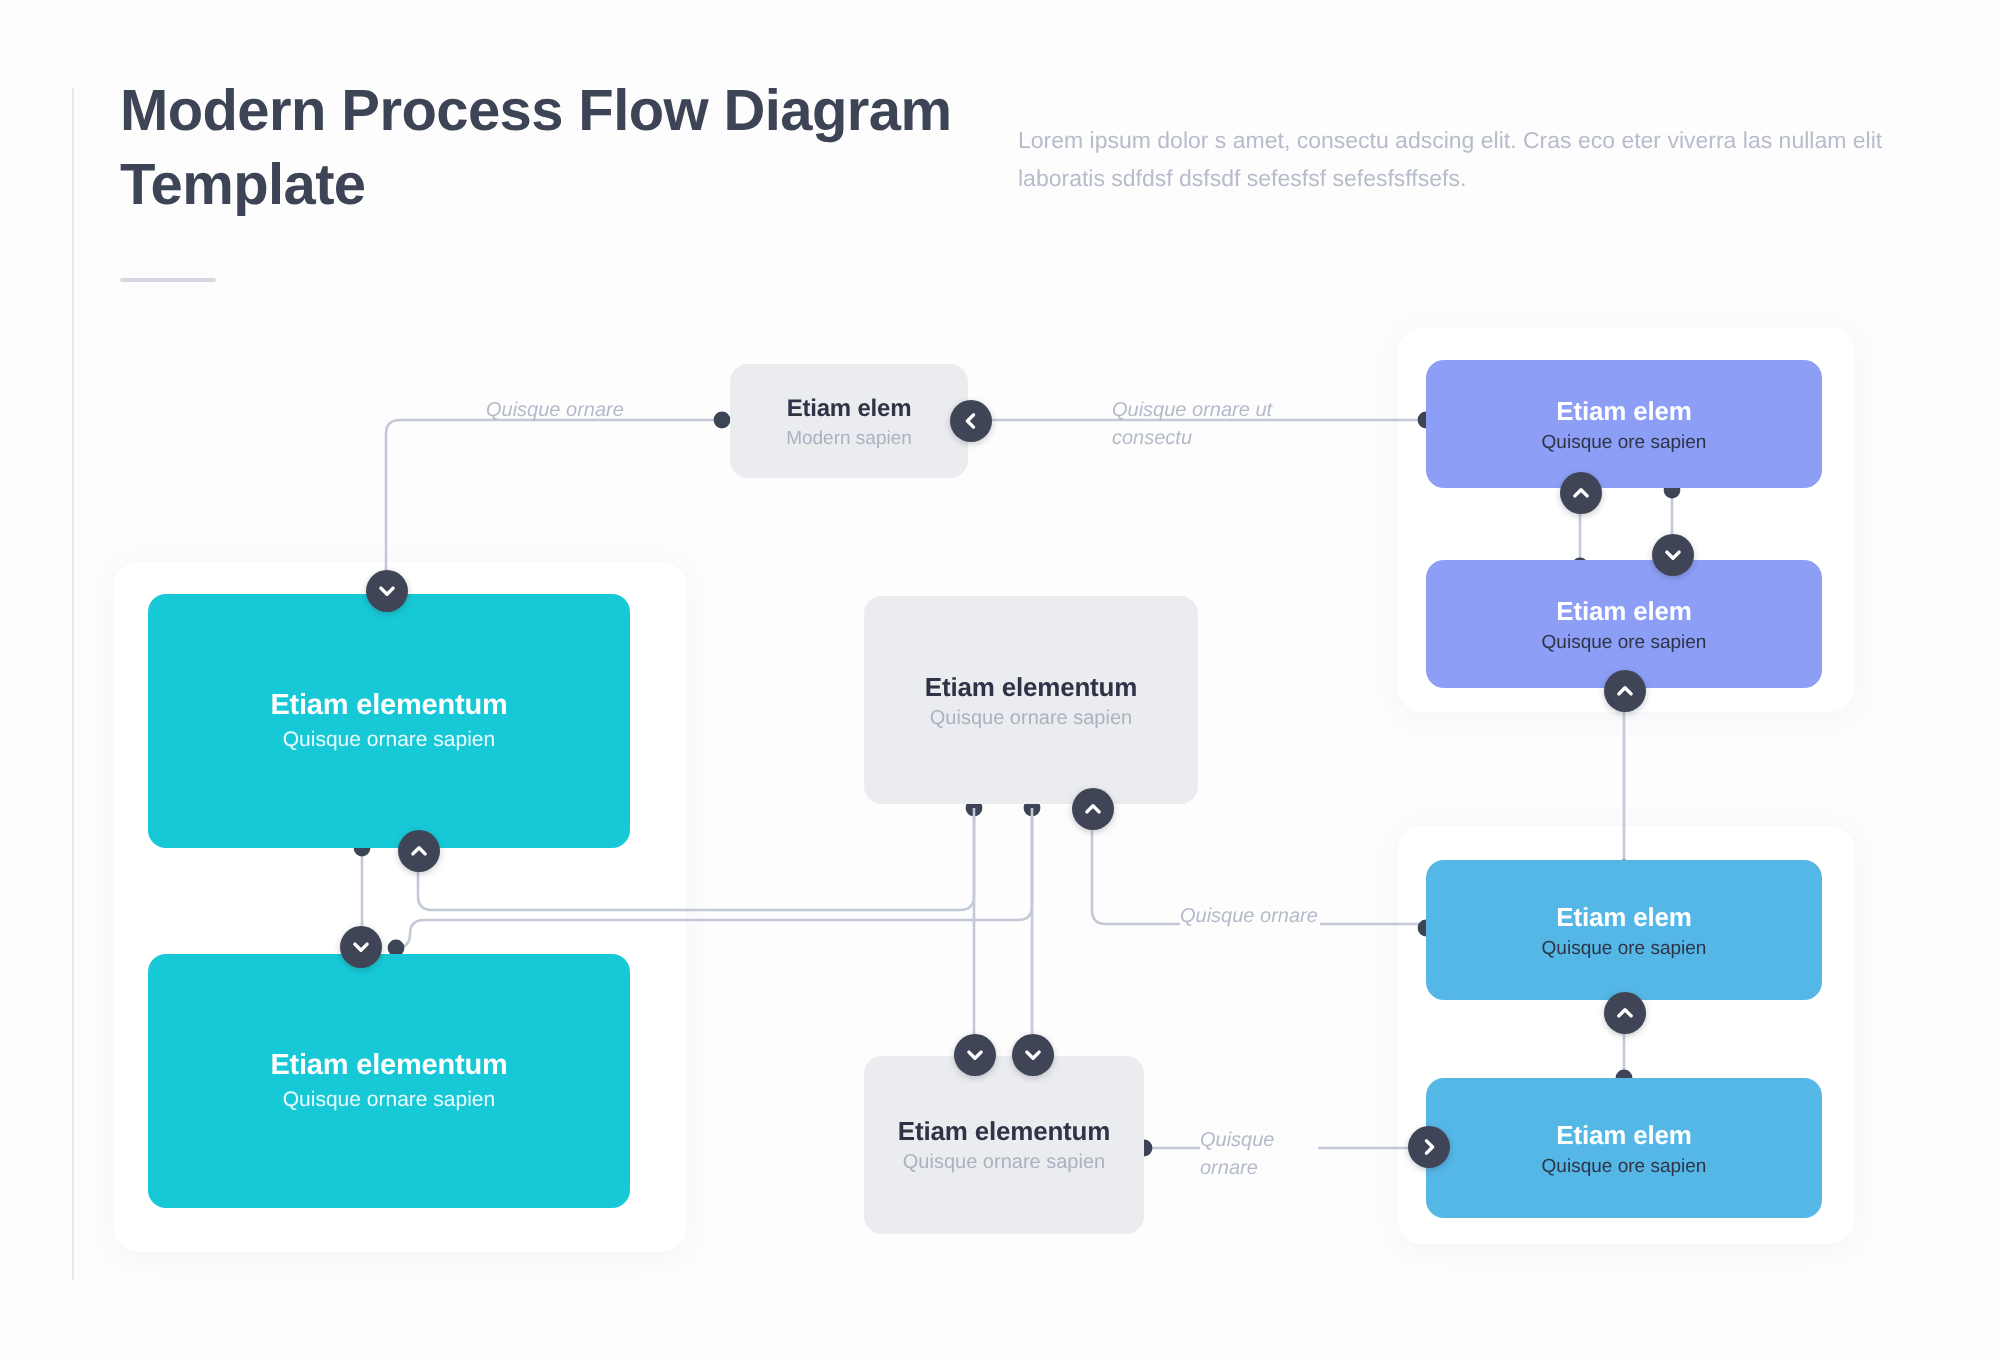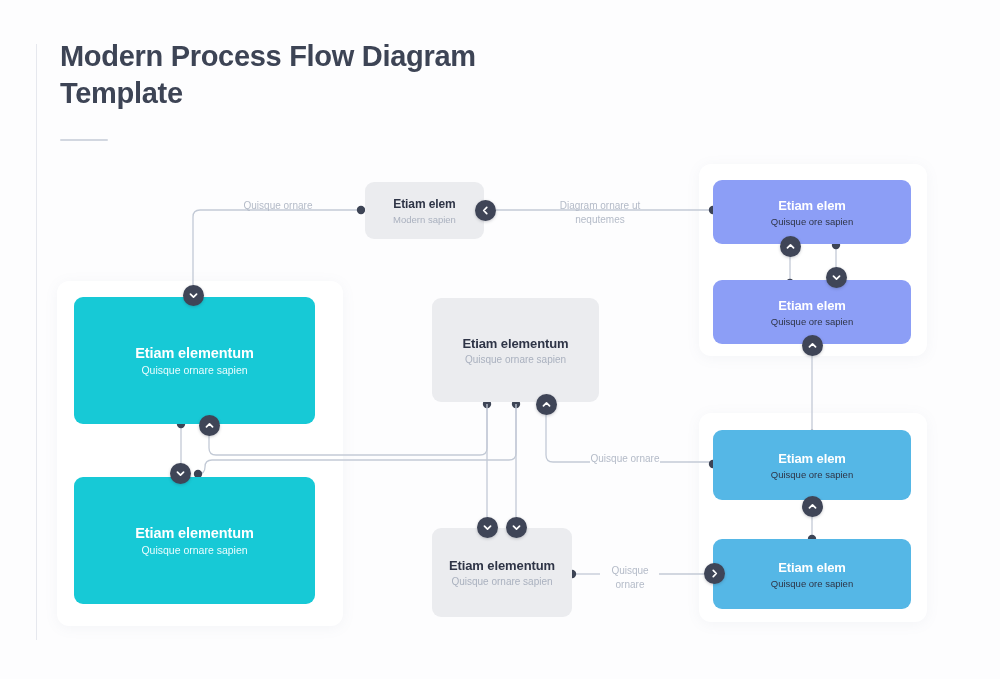--- a/index.html
+++ b/index.html
@@ -64,40 +64,41 @@
 
   .card.grey{background:#ebecef;}
   .card.grey .t{color:#2e3446;font-size:13px;}
   .card.grey .s{color:#aab1bf;font-size:10px;margin-top:3px;}
 
   .card.grey.sm .t{font-size:12px;}
   .card.grey.sm .s{font-size:9.5px;}
 
   
   .wlabel{
-    position:absolute;text-align:center;color:#b4bbc8;
-    font-size:10px;line-height:1.35;
+    position:absolute;color:#b4bbc8;
+    font-size:10px;line-height:1.35;font-style:italic;
   }
 
   
   .badge{
     position:absolute;width:21px;height:21px;border-radius:50%;
     background:#3f4557;display:flex;align-items:center;justify-content:center;
     box-shadow:0 1px 3px rgba(40,45,60,.25);
   }
   .badge svg{display:block;}
 </style>
 </head>
 <body>
 
 <div id="stage">
 
   <div class="wm-rule"></div>
 
   <div class="title">Modern Process Flow Diagram Template</div>
+  <div class="subtitle">Lorem ipsum dolor s amet, consectu adscing elit. Cras eco eter viverra las nullam elit laboratis sdfdsf dsfsdf sefesfsf sefesfsffsefs.</div>
   <div class="title-rule"></div>
 
   <div class="panel" style="left:57px;top:281px;width:286px;height:345px;"></div>
   <div class="panel" style="left:699px;top:164px;width:228px;height:192px;"></div>
   <div class="panel" style="left:699px;top:413px;width:228px;height:209px;"></div>
 
   <svg id="wires" viewBox="0 0 1000 679">
 
     <path d="M 365 210 L 200 210 Q 193 210 193 217 L 193 289"></path>
     <circle class="dot" cx="361" cy="210" r="4.2"></circle>
@@ -179,21 +180,21 @@
     <div class="t">Etiam elem</div>
     <div class="s">Quisque ore sapien</div>
   </div>
 
   <div class="card blue" style="left:713px;top:539px;width:198px;height:70px;">
     <div class="t">Etiam elem</div>
     <div class="s">Quisque ore sapien</div>
   </div>
 
   <div class="wlabel" style="left:243px;top:199px;width:70px;">Quisque ornare</div>
-  <div class="wlabel" style="left:556px;top:199px;width:88px;">Diagram ornare ut nequtemes</div>
+  <div class="wlabel" style="left:556px;top:199px;width:88px;">Quisque ornare ut consectu</div>
   <div class="wlabel" style="left:590px;top:452px;width:70px;">Quisque ornare</div>
   <div class="wlabel" style="left:600px;top:564px;width:60px;">Quisque ornare</div>
 
   <div class="badge" style="left:475px;top:200px;">
     <svg width="9" height="9" viewBox="0 0 10 10">
       <path d="M6.4 1.6 L3 5 L6.4 8.4" stroke="#fff" stroke-width="1.9" fill="none" stroke-linecap="round" stroke-linejoin="round"></path>
     </svg>
   </div>
 
   <div class="badge" style="left:183px;top:285px;">

